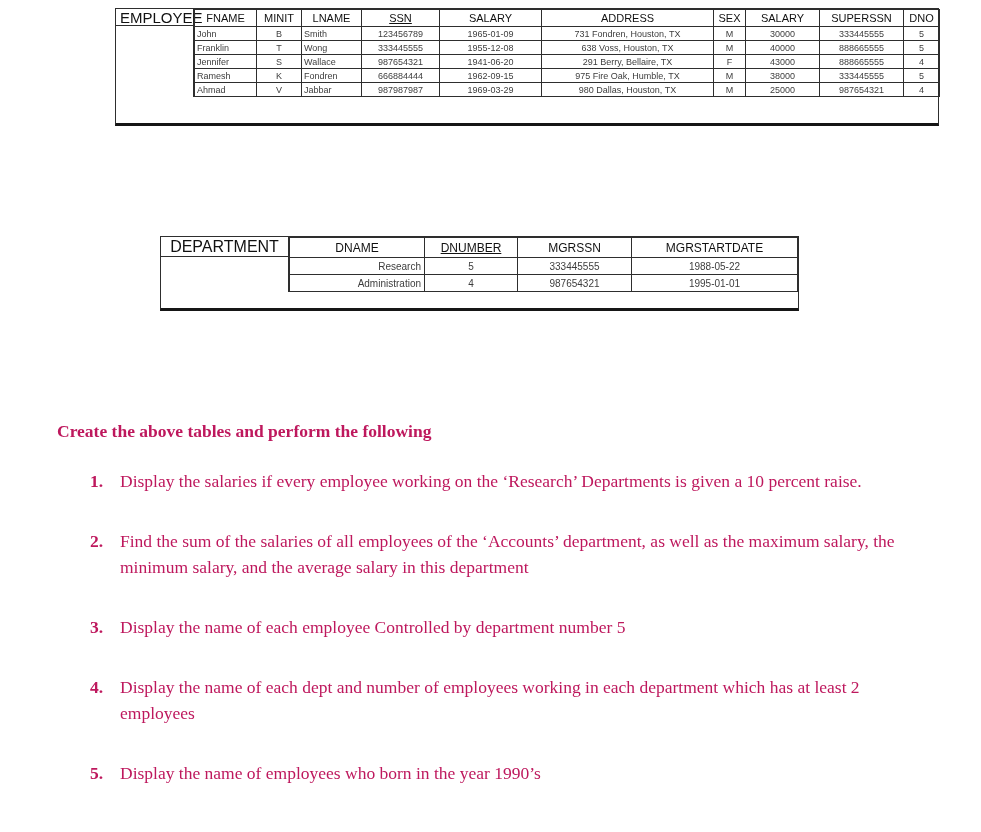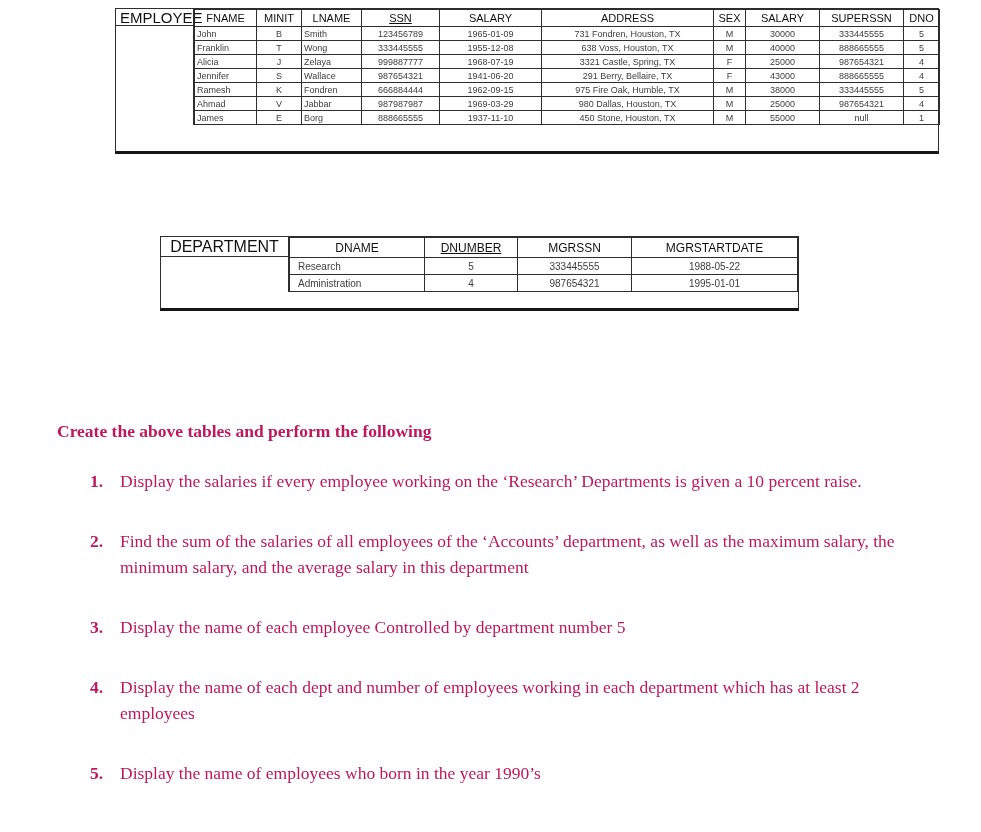--- a/index.html
+++ b/index.html
@@ -44,21 +44,21 @@
   .dept-wrap th { height:20px; font-size:12px; }
   th.pk { text-decoration:underline; }
 
   td { color:#3d3d3d; text-align:center; }
   .employee-wrap td { height:14px; font-size:9px; padding:0 2px; }
   .dept-wrap td { height:17px; font-size:10px; padding:0 3px; }
 
   
   .employee-wrap td:nth-child(1),
   .employee-wrap td:nth-child(3) { text-align:left; }
-  .dept-wrap td:nth-child(1) { text-align:left; padding-left:8px; }
+  .dept-wrap td:nth-child(1) { text-align:right; padding-left:8px; }
 
   .tbl-footer { background:#fff; }
   .employee-wrap .tbl-footer { height:26px; }
   .dept-wrap .tbl-footer { height:16px; }
 
   
   .questions {
     position:absolute; left:57px; top:418px; width:850px;
     font-family:"Liberation Serif", serif; color:#be185d;
   }
@@ -130,32 +130,20 @@
               <td>Wong</td>
               <td>333445555</td>
               <td>1955-12-08</td>
               <td>638 Voss, Houston, TX</td>
               <td>M</td>
               <td>40000</td>
               <td>888665555</td>
               <td>5</td>
             </tr>
             <tr>
-              <td>Alicia</td>
-              <td>J</td>
-              <td>Zelaya</td>
-              <td>999887777</td>
-              <td>1968-07-19</td>
-              <td>3321 Castle, Spring, TX</td>
-              <td>F</td>
-              <td>25000</td>
-              <td>987654321</td>
-              <td>4</td>
-            </tr>
-            <tr>
               <td>Jennifer</td>
               <td>S</td>
               <td>Wallace</td>
               <td>987654321</td>
               <td>1941-06-20</td>
               <td>291 Berry, Bellaire, TX</td>
               <td>F</td>
               <td>43000</td>
               <td>888665555</td>
               <td>4</td>
@@ -176,32 +164,20 @@
               <td>Ahmad</td>
               <td>V</td>
               <td>Jabbar</td>
               <td>987987987</td>
               <td>1969-03-29</td>
               <td>980 Dallas, Houston, TX</td>
               <td>M</td>
               <td>25000</td>
               <td>987654321</td>
               <td>4</td>
-            </tr>
-            <tr>
-              <td>James</td>
-              <td>E</td>
-              <td>Borg</td>
-              <td>888665555</td>
-              <td>1937-11-10</td>
-              <td>450 Stone, Houston, TX</td>
-              <td>M</td>
-              <td>55000</td>
-              <td>null</td>
-              <td>1</td>
             </tr>
           </tbody>
       </table>
     </div>
     <div class="tbl-footer"></div>
   </div>
 </div>
 
 <div class="tbl-wrap dept-wrap">
   <div class="tbl-box">

